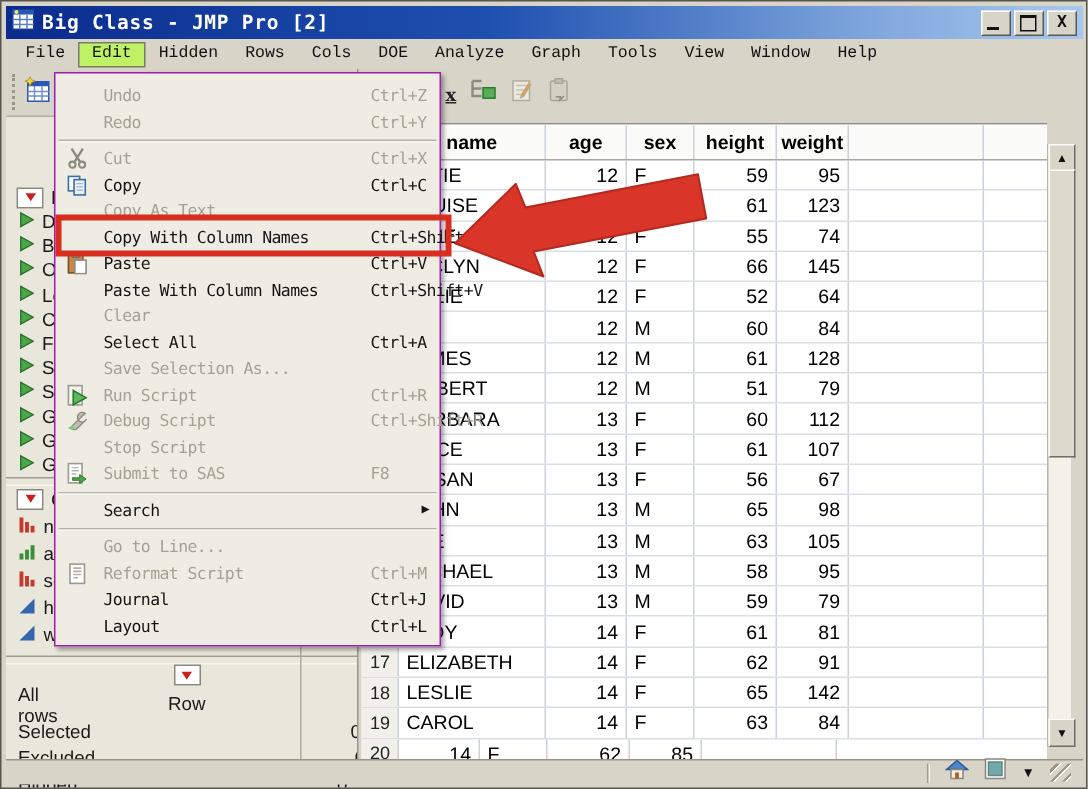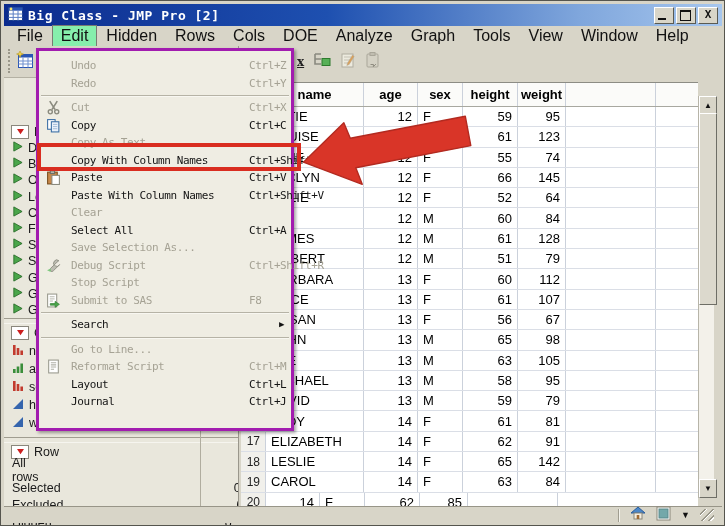--- a/index.html
+++ b/index.html
@@ -15,23 +15,23 @@
   .winbtn{width:18px;height:15px;background:#D8D5C8;border:1px solid;border-color:#fff #5a5a52 #5a5a52 #fff;
     margin-left:2px;position:relative;}
   #btns{margin-left:auto;display:flex;}
   .winbtn .g-min{position:absolute;left:3px;bottom:3px;width:8px;height:2px;background:#111;}
   .winbtn .g-max{position:absolute;left:3px;top:2px;width:9px;height:8px;border:1px solid #111;border-top-width:2px;}
   .winbtn .g-x{position:absolute;left:0;top:0;width:100%;height:100%;font:bold 11px "DejaVu Sans Mono",monospace;
     color:#111;text-align:center;line-height:14px;}
 
   
   #menubar{left:3px;top:25px;width:718px;height:20px;display:flex;align-items:center;
-    font-family:Liberation Sans, sans-serif;font-size:16px;color:#111;padding-left:4px;}
+    font-family:Liberation Mono, monospace;font-size:11px;color:#111;padding-left:4px;}
   .mb-item{padding:1px 8px 2px 8px;border:1px solid transparent;white-space:nowrap;}
-  .mb-item.active{background:#86efac;border-color:#7a7a72;}
+  .mb-item.active{background:#bef264;border-color:#7a7a72;}
 
   
   #sidebar{left:3px;top:45px;width:234px;height:460px;background:#E9E7DC;font-size:12.5px;color:#1a1a1a;}
   #side-toolbar{position:absolute;left:0;top:0;width:234px;height:31px;background:#D8D5C8;border-bottom:1px solid #b4b1a4;}
   .grip{position:absolute;left:4px;top:3px;width:3px;height:24px;border-left:2px dotted #9a978a;}
   .tbl-icon{position:absolute;left:11px;top:4px;}
   .panel-head{position:absolute;left:0;width:234px;height:17px;display:flex;align-items:center;gap:5px;padding-left:7px;box-sizing:border-box;}
   .disc{width:16px;height:12px;background:#fff;border:1px solid #8a877c;display:inline-flex;align-items:center;justify-content:center;flex:none;}
   .sb-list .row-item{height:16.2px;display:flex;align-items:center;gap:5px;padding-left:8px;white-space:nowrap;overflow:hidden;}
   .groove{position:absolute;left:0;width:234px;height:4px;border-top:1px solid #a09d90;border-bottom:1px solid #f6f5ef;}
@@ -69,21 +69,21 @@
 
   
   #statusbar{left:3px;top:505px;width:718px;height:17px;background:#D8D5C8;border-top:1px solid #989588;
     display:flex;align-items:center;justify-content:flex-end;gap:10px;padding-right:8px;}
   #sb-sep{width:1px;height:13px;background:#a09d90;border-right:1px solid #f4f3ec;}
   #grip-corner{width:14px;height:12px;background:
      repeating-linear-gradient(135deg,transparent 0 3px,#9a978a 3px 4.5px,#fff 4.5px 5.5px);}
 
   
   #editmenu{left:35px;top:47px;width:258px;height:383px;background:#EFEDE3;
-    border:3px solid #a21caf;box-shadow:2px 2px 3px rgba(0,0,0,.35);
+    border:1px solid #a21caf;box-shadow:2px 2px 3px rgba(0,0,0,.35);
     font-family:"DejaVu Sans Mono",monospace;font-size:11px;letter-spacing:-0.4px;color:#141414;
     padding:6px 0;z-index:30;}
   .mi{position:relative;height:17.5px;line-height:17.5px;padding-left:32px;white-space:nowrap;}
   .mi .mi-icon{position:absolute;left:7px;top:1px;width:15px;height:15px;}
   .mi .mi-short{position:absolute;left:210px;top:0;}
   .mi .mi-sub{position:absolute;right:7px;top:0;font-size:9px;}
   .mi.disabled{color:#A5A294;}
   .msep{height:7px;position:relative;}
   .msep::after{content:"";position:absolute;left:2px;right:2px;top:3px;border-top:1px solid #b6b3a6;border-bottom:1px solid #f8f7f1;}
 
@@ -272,21 +272,21 @@
         <div class="row-item" style="height: 18px;">
           <span><svg width="12" height="12" viewBox="0 0 12 12">
               <path d="M1 11 L11 11 L11 1 Z" fill="#3565ad"></path>
             </svg></span>
           <span>weight</span>
         </div>
       </div>
 
     <div class="groove" style="top:391px;"></div>
 
-    <div class="panel-head" style="top:397px;">
+    <div class="panel-head" style="top:397px;flex-direction:column;">
       <span class="disc">
           <svg width="9" height="7" viewBox="0 0 10 8">
             <path d="M1 1 L9 1 L5 7 Z" fill="#cc1f1f"></path>
           </svg>
         </span>
       <span>Row</span>
     </div>
     <div id="rows-stats" class="abs" style="left:0;top:415px;width:195px;">
         <div class="stat">
           <span>All rows</span>
@@ -586,38 +586,42 @@
       <div class="mi"><span class="mi-icon"><svg width="15" height="15" viewBox="0 0 14 14">
             <rect x="1.5" y="2" width="9" height="11" fill="#c8884a" stroke="#7a5020"></rect>
             <rect x="4" y="0.8" width="4" height="2.5" fill="#b5b5ab" stroke="#6e6e64"></rect>
             <rect x="5.5" y="5" width="7" height="8.5" fill="#fff" stroke="#8a8a7e"></rect>
           </svg></span><span class="mi-label">Paste</span><span class="mi-short">Ctrl+V</span></div>
       <div class="mi"><span class="mi-icon"></span><span class="mi-label">Paste With Column Names</span><span class="mi-short">Ctrl+Shift+V</span></div>
       <div class="mi disabled"><span class="mi-icon"></span><span class="mi-label">Clear</span></div>
       <div class="mi"><span class="mi-icon"></span><span class="mi-label">Select All</span><span class="mi-short">Ctrl+A</span></div>
       <div class="mi disabled"><span class="mi-icon"></span><span class="mi-label">Save Selection As...</span></div>
       <div class="mi disabled"><span class="mi-icon"><svg width="15" height="15" viewBox="0 0 14 14">
+            <rect x="1.5" y="1" width="8.5" height="12" fill="#f4f3ec" stroke="#9a9a8e"></rect>
+            <path d="M4.5 4 L12.5 8.5 L4.5 13 Z" fill="#5cb85c" stroke="#2d7a2d"></path>
+          </svg></span><span class="mi-label">Run Script</span><span class="mi-short">Ctrl+R</span></div>
+      <div class="mi disabled"><span class="mi-icon"><svg width="15" height="15" viewBox="0 0 14 14">
             <path d="M12 2.5 a3 3 0 1 0 0.8 3.6 L6.8 12 a1.6 1.6 0 0 1 -2.6 -2.3 L10.2 4 Z" fill="#bdbdb2" stroke="#8a8a7e" stroke-width="0.8"></path>
             <path d="M1 13 l3.4-1.8 v3.4 Z" fill="#7ec87e" transform="translate(0,-1.5)"></path>
           </svg></span><span class="mi-label">Debug Script</span><span class="mi-short">Ctrl+Shift+R</span></div>
       <div class="mi disabled"><span class="mi-icon"></span><span class="mi-label">Stop Script</span></div>
       <div class="mi disabled"><span class="mi-icon"><svg width="15" height="15" viewBox="0 0 14 14">
             <rect x="1.5" y="1" width="8.5" height="12" fill="#fff" stroke="#9a9a8e"></rect>
             <path d="M3.5 3.5h4.5M3.5 5.5h4.5M3.5 7.5h3" stroke="#b5b5ab" stroke-width="0.9"></path>
             <path d="M4 9.8 h4.5 v-2 l4 2.8 -4 2.8 v-2 H4 Z" fill="#4aa64a" stroke="#2d7a2d" stroke-width="0.6"></path>
           </svg></span><span class="mi-label">Submit to SAS</span><span class="mi-short">F8</span></div>
       <div class="msep"></div>
       <div class="mi"><span class="mi-icon"></span><span class="mi-label">Search</span><span class="mi-sub">▶</span></div>
       <div class="msep"></div>
       <div class="mi disabled"><span class="mi-icon"></span><span class="mi-label">Go to Line...</span></div>
       <div class="mi disabled"><span class="mi-icon"><svg width="15" height="15" viewBox="0 0 14 14">
             <rect x="2.5" y="1" width="9" height="12" fill="#fff" stroke="#9a9a8e"></rect>
             <path d="M4.5 3.5h5M4.5 5.5h5M4.5 7.5h5M4.5 9.5h3" stroke="#b0b0a6" stroke-width="1"></path>
           </svg></span><span class="mi-label">Reformat Script</span><span class="mi-short">Ctrl+M</span></div>
+      <div class="mi"><span class="mi-icon"></span><span class="mi-label">Journal</span><span class="mi-short">Ctrl+J</span></div>
       <div class="mi"><span class="mi-icon"></span><span class="mi-label">Layout</span><span class="mi-short">Ctrl+L</span></div>
-      <div class="mi"><span class="mi-icon"></span><span class="mi-label">Journal</span><span class="mi-short">Ctrl+J</span></div>
     </div>
 
   <div id="redbox" class="abs"></div>
   <svg id="redarrow" class="abs" width="190" height="92" viewBox="0 0 200 100">
     <polygon points="8,60 52,17 59,34 184,10 190,42 65,66 72,84" fill="#D93528" stroke="#B22A20" stroke-width="1.5" stroke-linejoin="round"></polygon>
   </svg>
 </div>
 
 </body></html>

